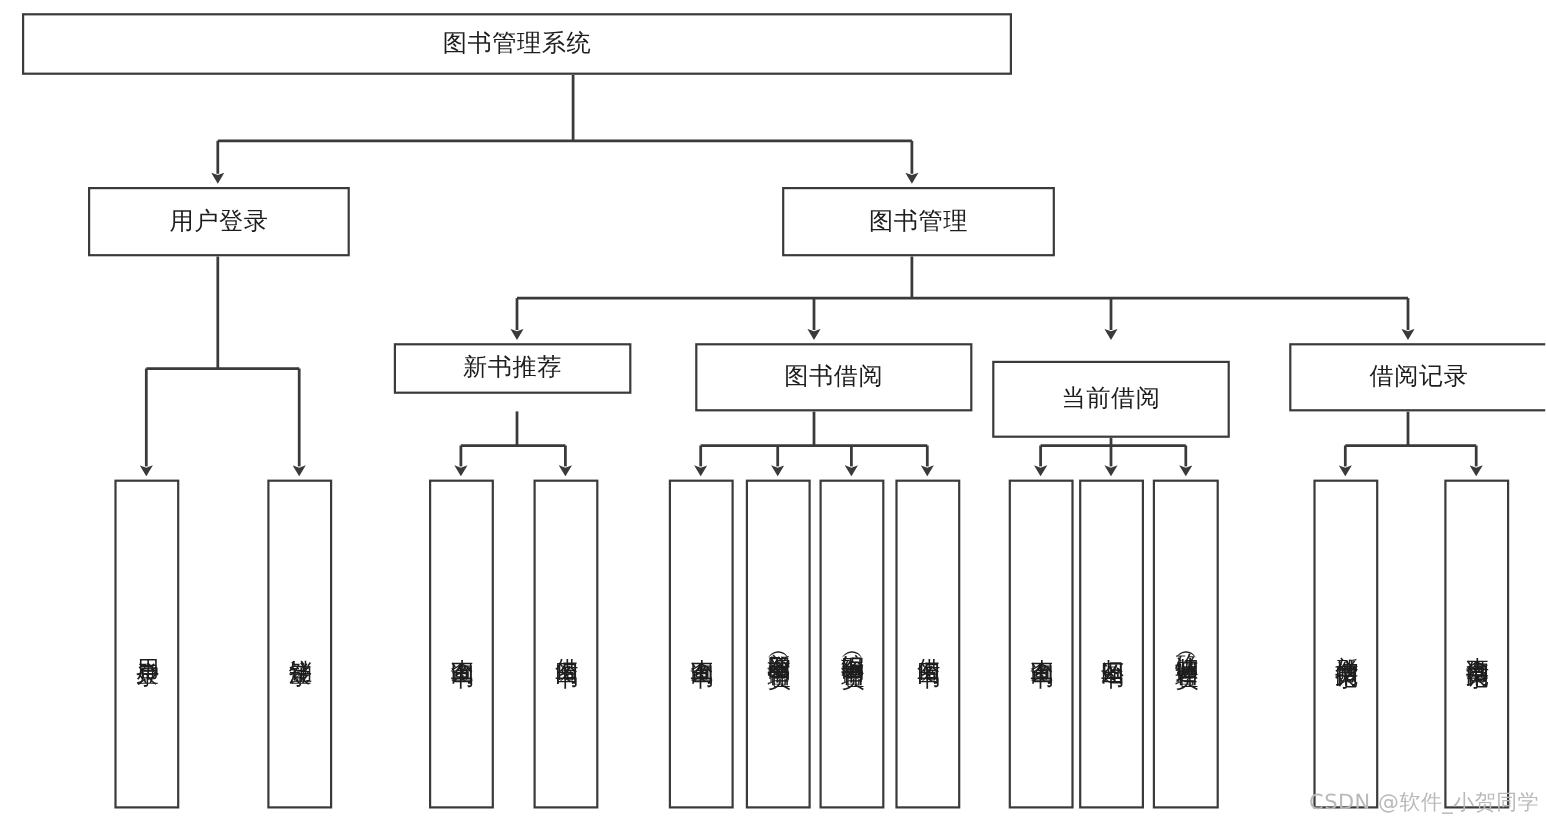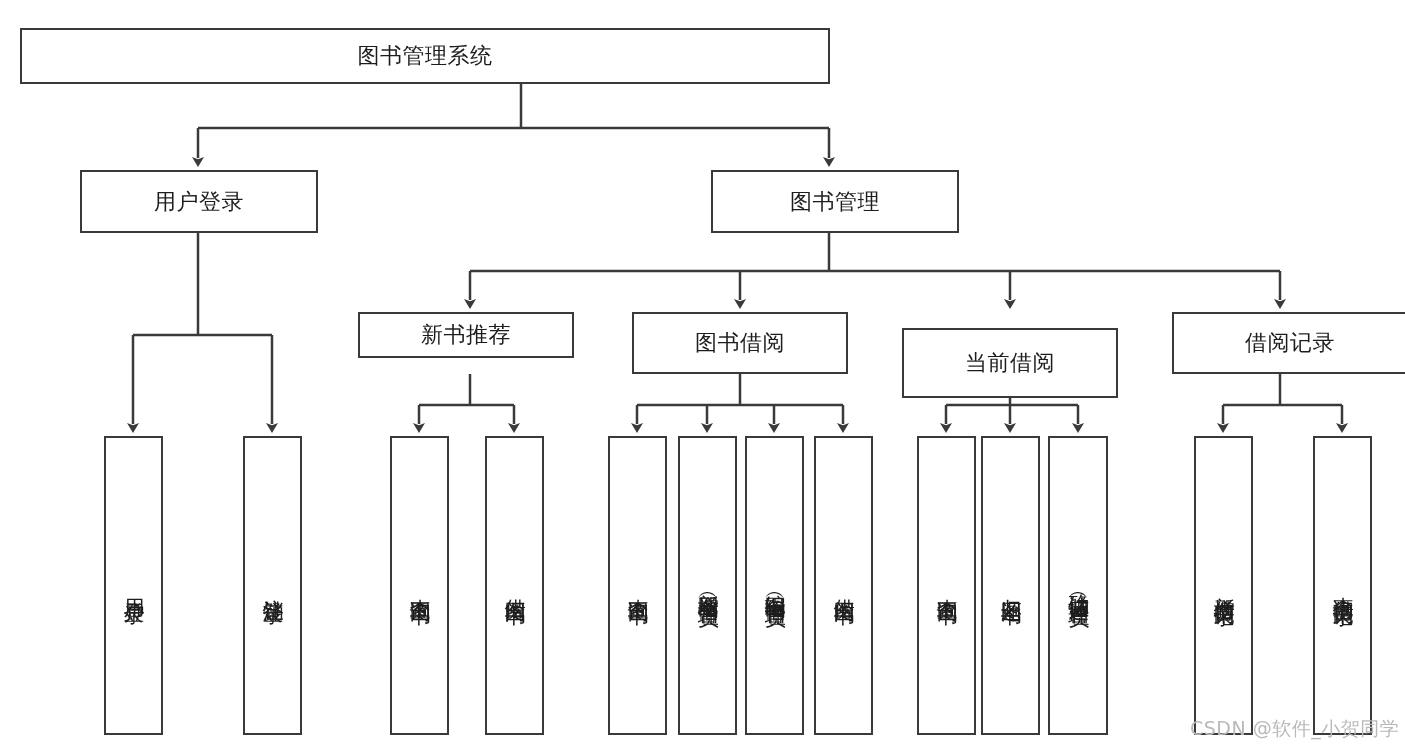--- a/index.html
+++ b/index.html
@@ -109,35 +109,35 @@
       <path d="M1010,405 L1010,424" marker-end="url(#arrow)"></path>
       <path d="M1078,405 L1078,424" marker-end="url(#arrow)"></path>
 
       <path d="M1280,374 L1280,405"></path>
       <path d="M1223,405 L1342,405"></path>
       <path d="M1223,405 L1223,424" marker-end="url(#arrow)"></path>
       <path d="M1342,405 L1342,424" marker-end="url(#arrow)"></path>
     </g>
   </svg>
 
-  <div class="node" style="left:20px; top:28px; width:810px; height:56px;">
+  <div class="node" style="left:20px; top:12px; width:900px; height:56px;">
     <span class="label">图书管理系统</span>
   </div>
 
   <div class="node" style="left:80px; top:170px; width:238px; height:63px;">
     <span class="label">用户登录</span>
   </div>
   <div class="node" style="left:711px; top:170px; width:248px; height:63px;">
     <span class="label">图书管理</span>
   </div>
 
   <div class="node" style="left:358px; top:312px; width:216px; height:46px;">
     <span class="label">新书推荐</span>
   </div>
-  <div class="node" style="left:632px; top:312px; width:216px; height:62px;">
+  <div class="node" style="left:632px; top:312px; width:252px; height:62px;">
     <span class="label">图书借阅</span>
   </div>
   <div class="node" style="left:902px; top:328px; width:216px; height:70px;text-align:right;">
     <span class="label">当前借阅</span>
   </div>
   <div class="node" style="left:1172px; top:312px; width:236px; height:62px;">
     <span class="label">借阅记录</span>
   </div>
 
   <div class="node vertical" style="left:104px; top:436px; width:59px; height:299px;">

